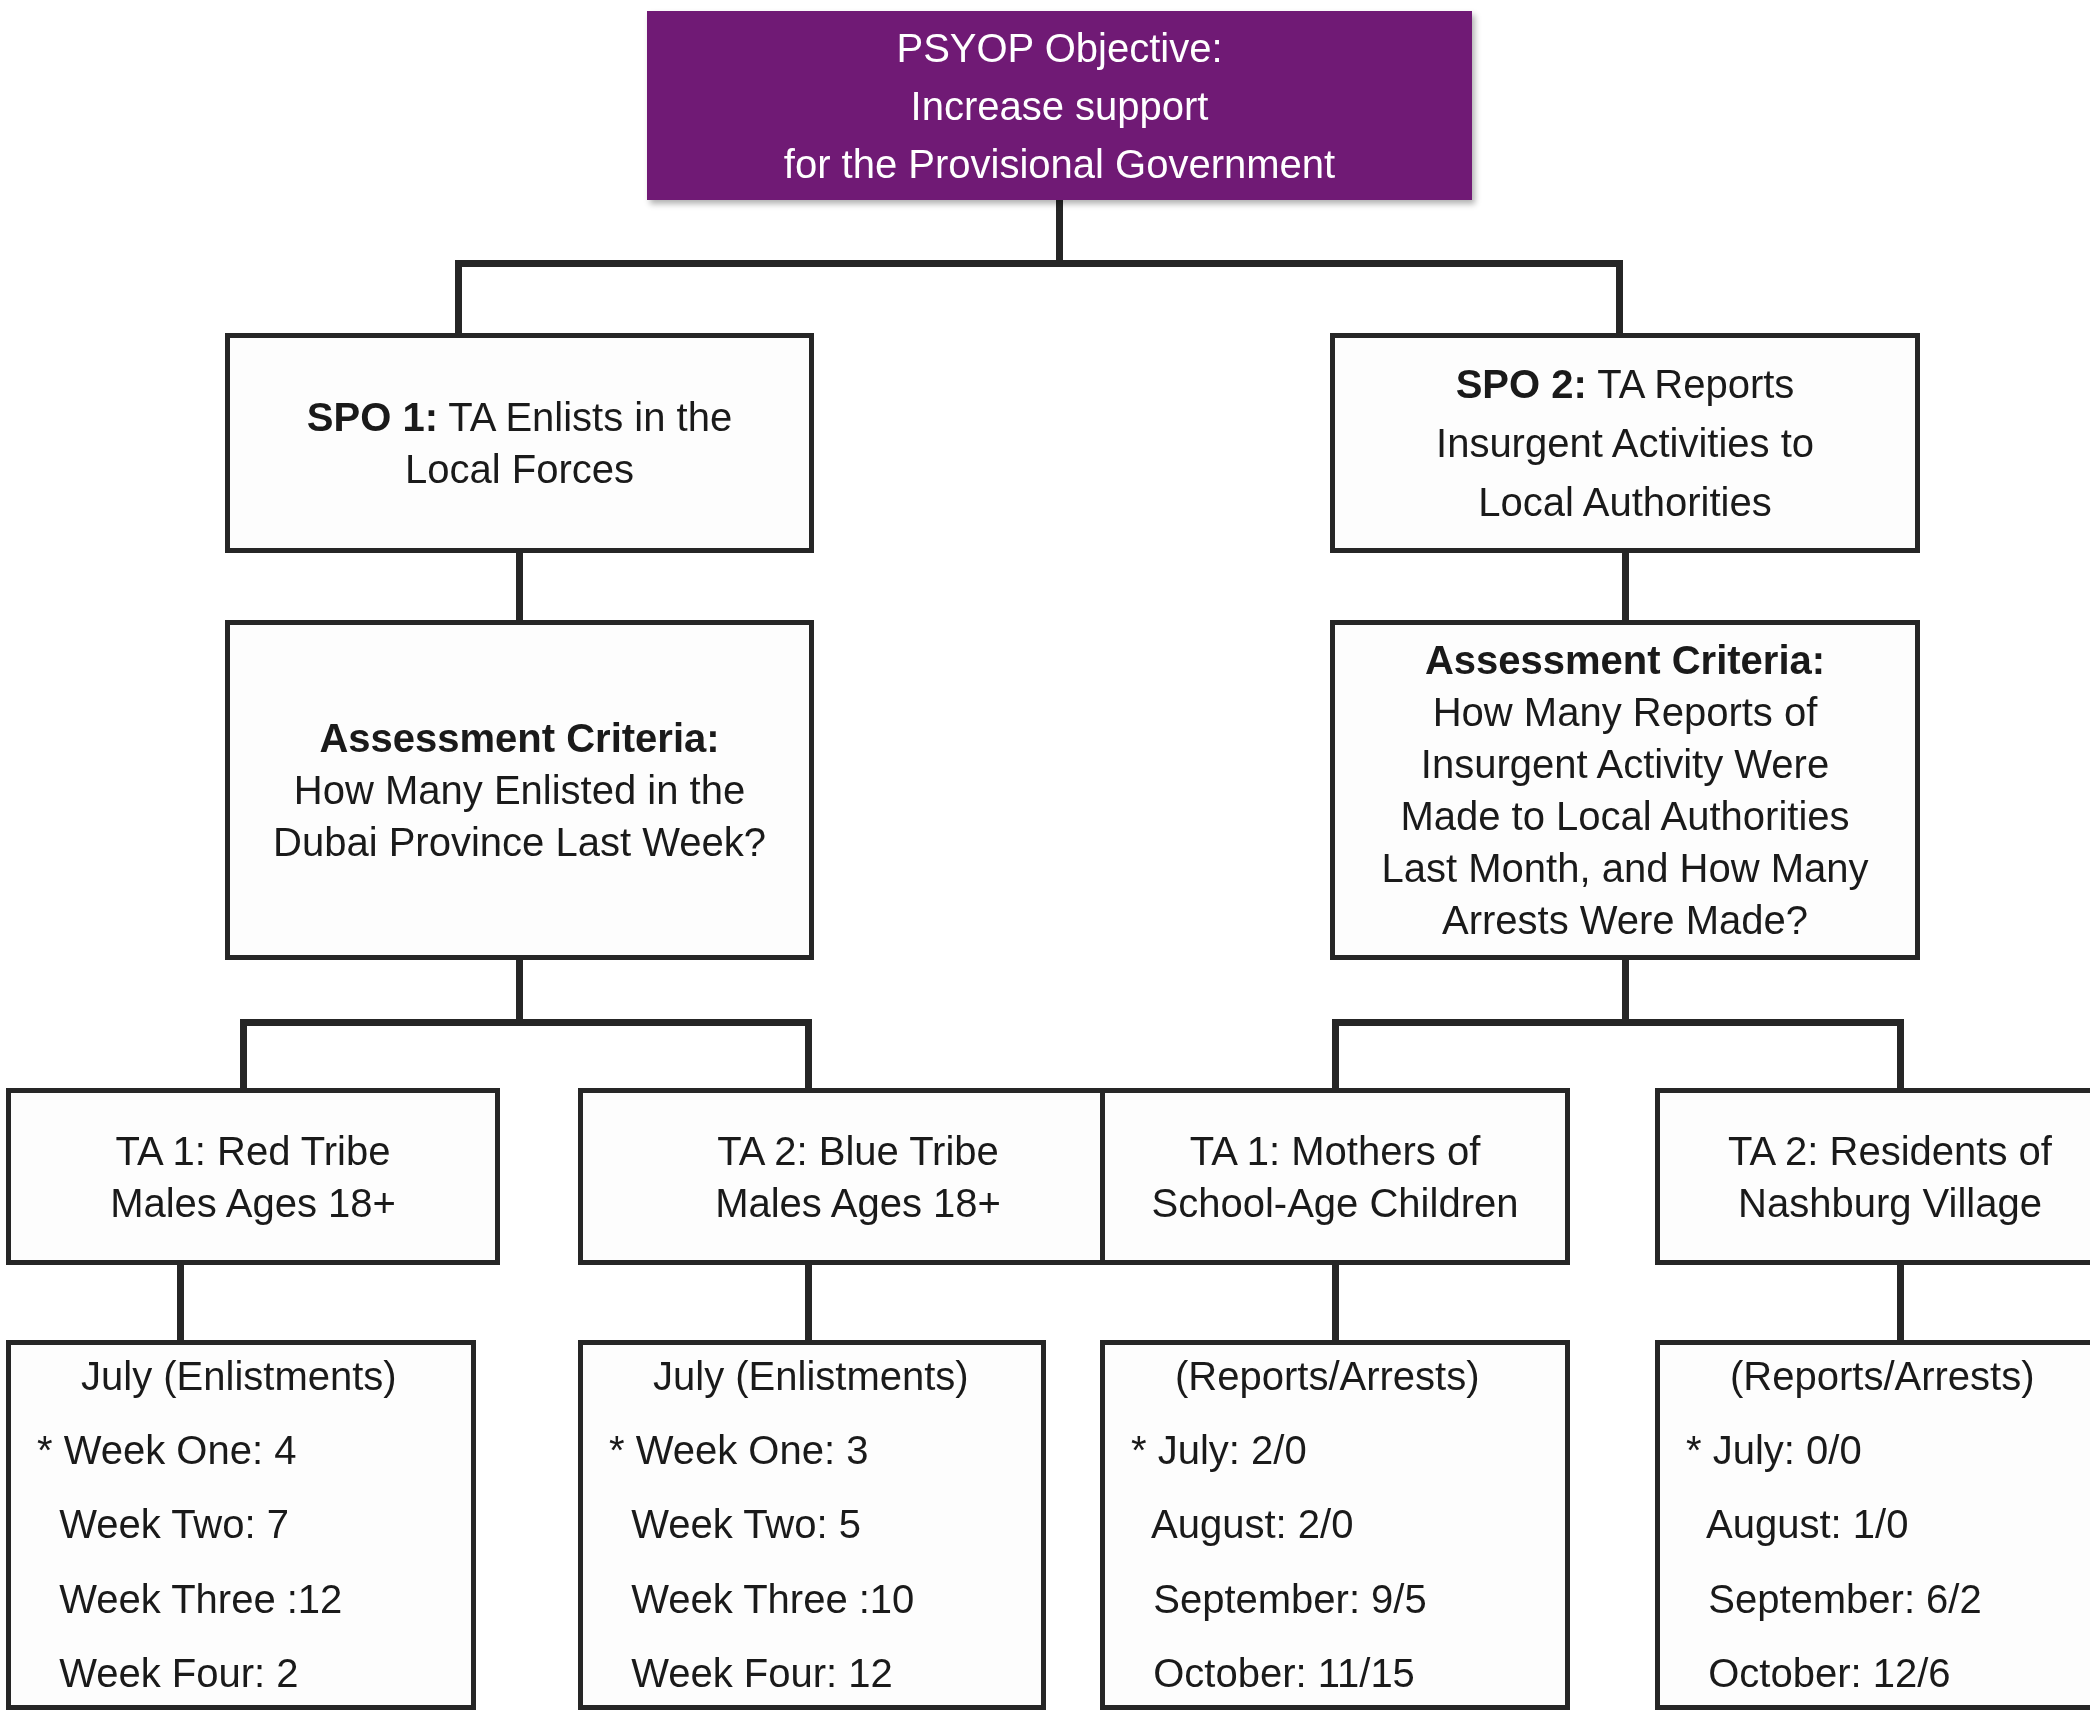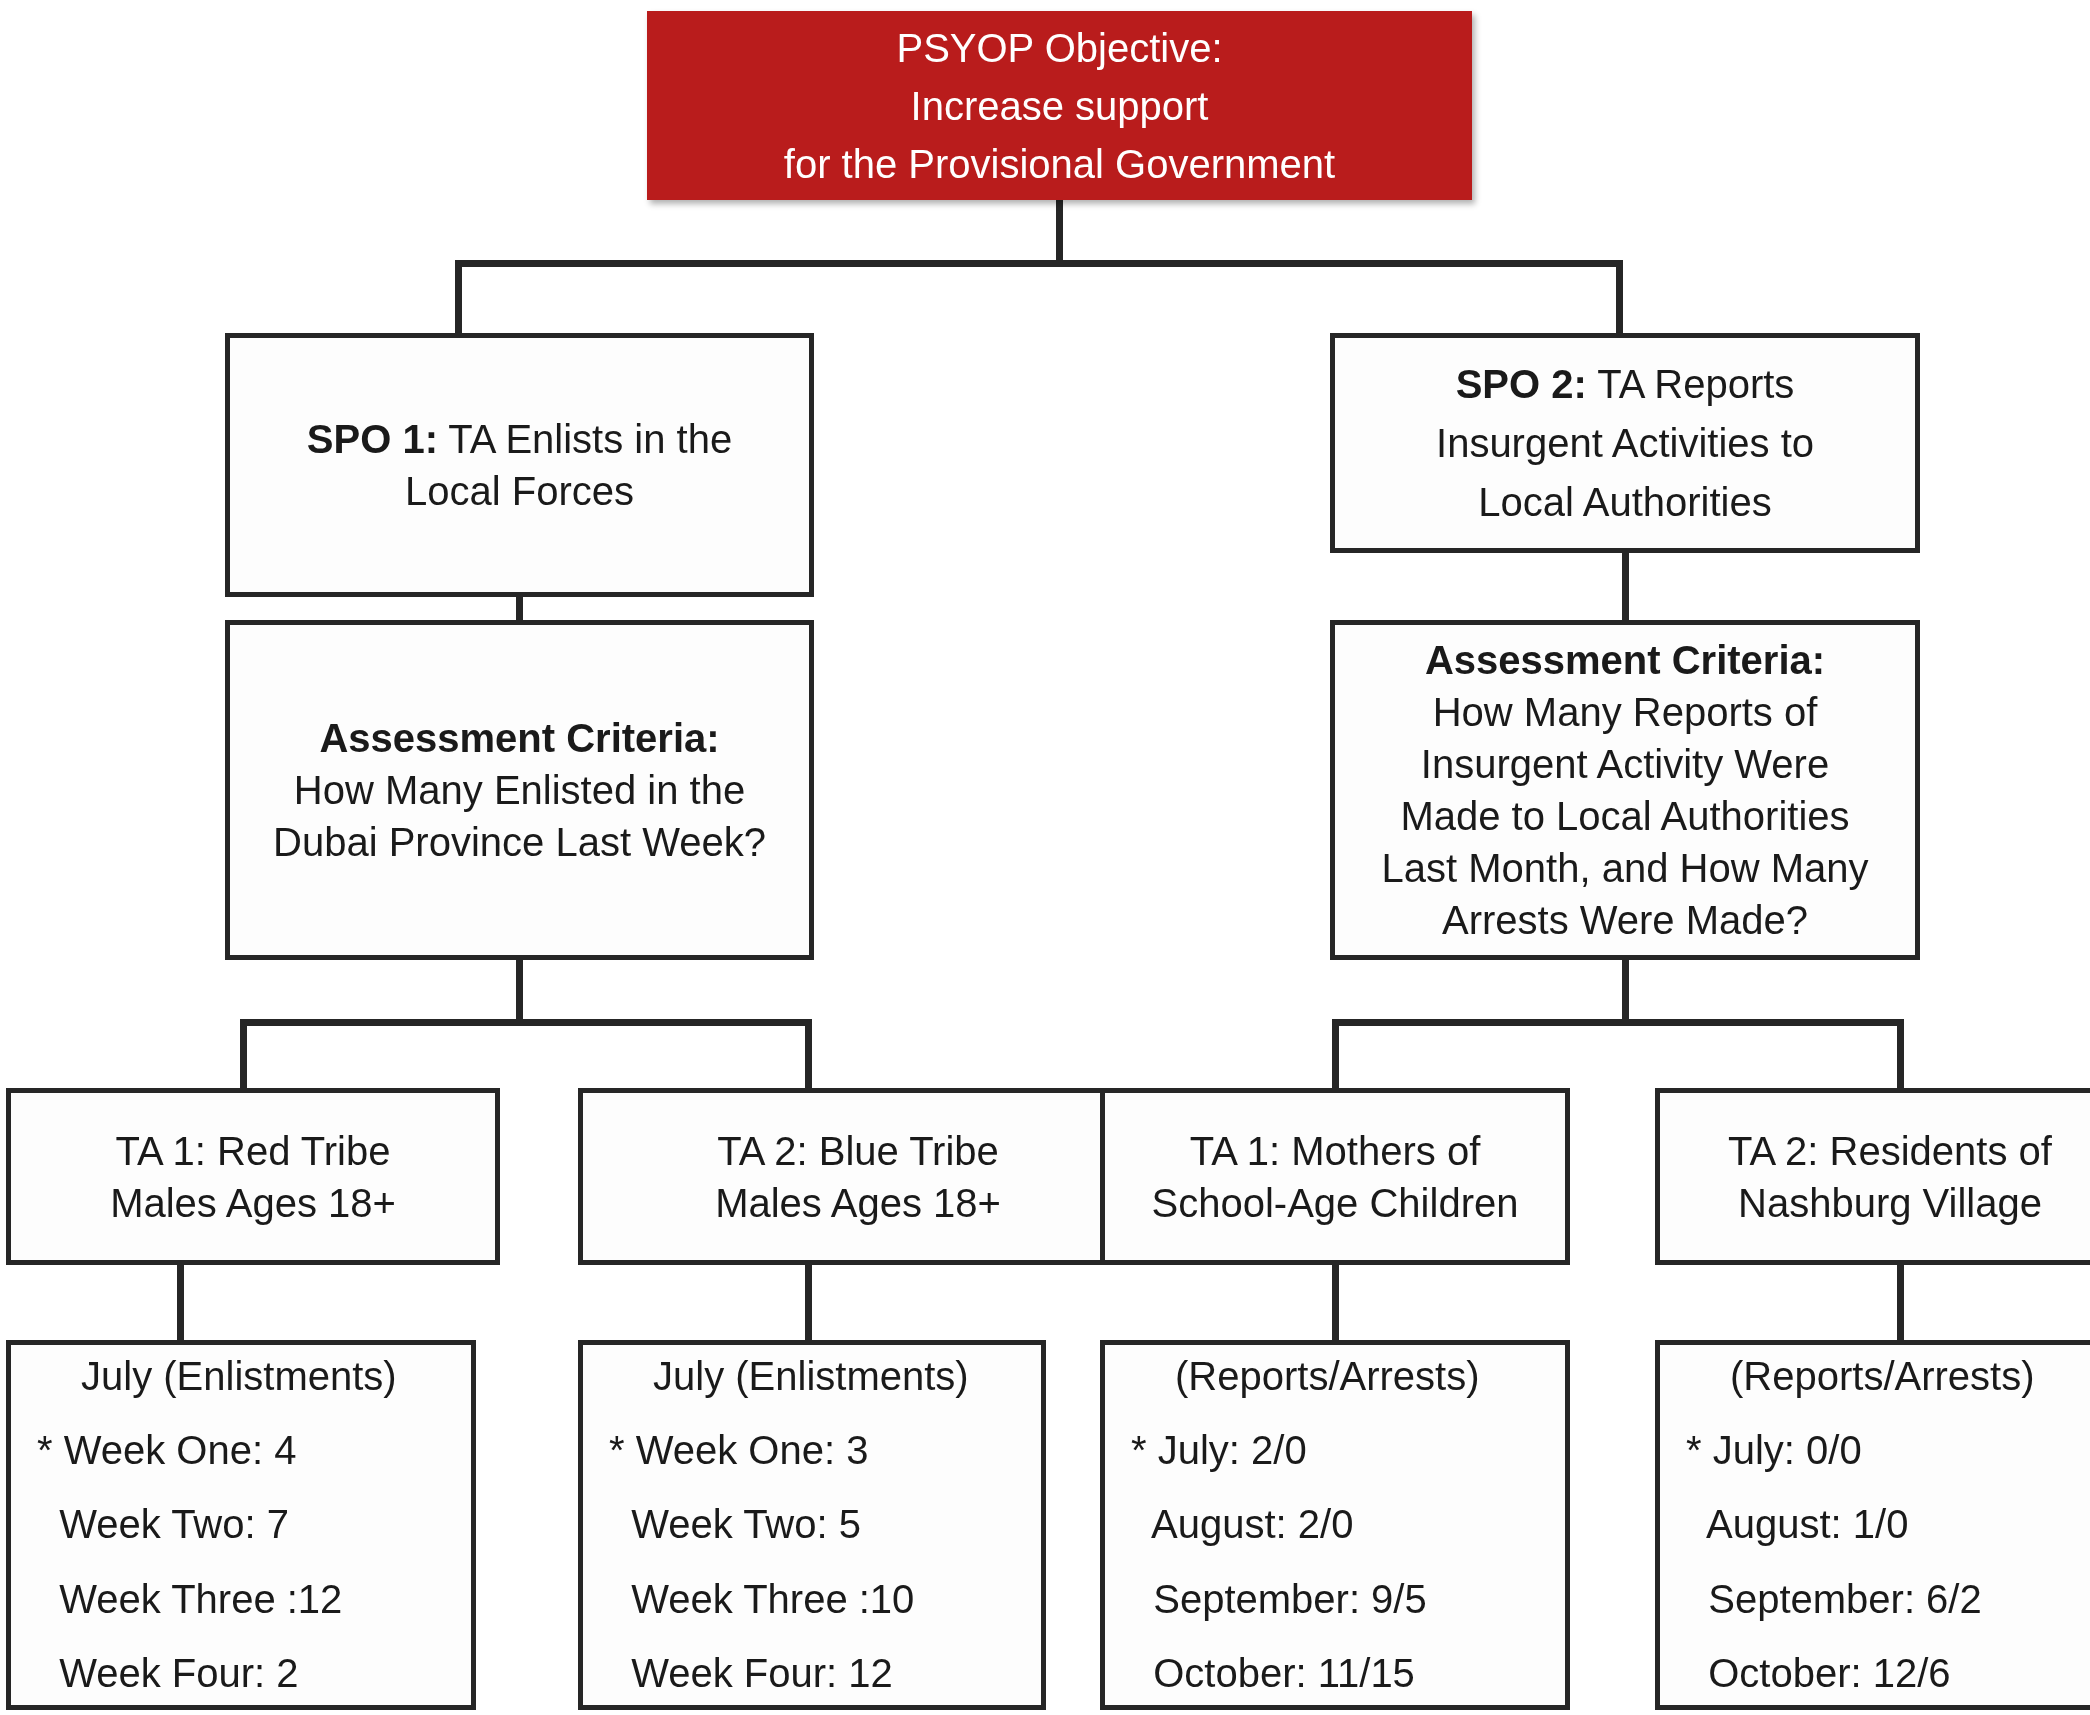--- a/index.html
+++ b/index.html
@@ -30,21 +30,21 @@
     text-align:center;
     line-height:1.30;
     z-index:3;
   }
   .node .ln{display:block;white-space:nowrap;}
 
   
   .root{
     position:absolute;
     box-sizing:border-box;
-    background:#b91c1c;
+    background:#701a75;
     border:0;
     color:#ffffff;
     display:flex;
     flex-direction:column;
     align-items:center;
     justify-content:center;
     text-align:center;
     font-size:40px;
     line-height:1.45;
     z-index:4;
@@ -89,21 +89,21 @@
   </div>
 
   <div class="conn v" style="left:1056px;top:200px;height:66px;"></div>
 
   <div class="conn h" style="left:455px;top:260px;width:1168px;"></div>
 
   <div class="conn v" style="left:455px;top:260px;height:78px;"></div>
 
   <div class="conn v" style="left:1616px;top:260px;height:78px;"></div>
 
-  <div class="node spo" style="left:225px;top:333px;width:589px;height:264px;">
+  <div class="node spo" style="left:225px;top:333px;width:589px;height:220px;">
     <span class="ln"><b>SPO 1:</b><span> TA Enlists in the</span></span>
     <span class="ln">Local Forces</span>
   </div>
 
   <div class="conn v" style="left:516px;top:550px;height:74px;"></div>
 
   <div class="node crit" style="left:225px;top:620px;width:589px;height:340px;">
     <span class="ln"><b>Assessment Criteria:</b></span>
     <span class="ln">How Many Enlisted in the</span>
     <span class="ln">Dubai Province Last Week?</span>

